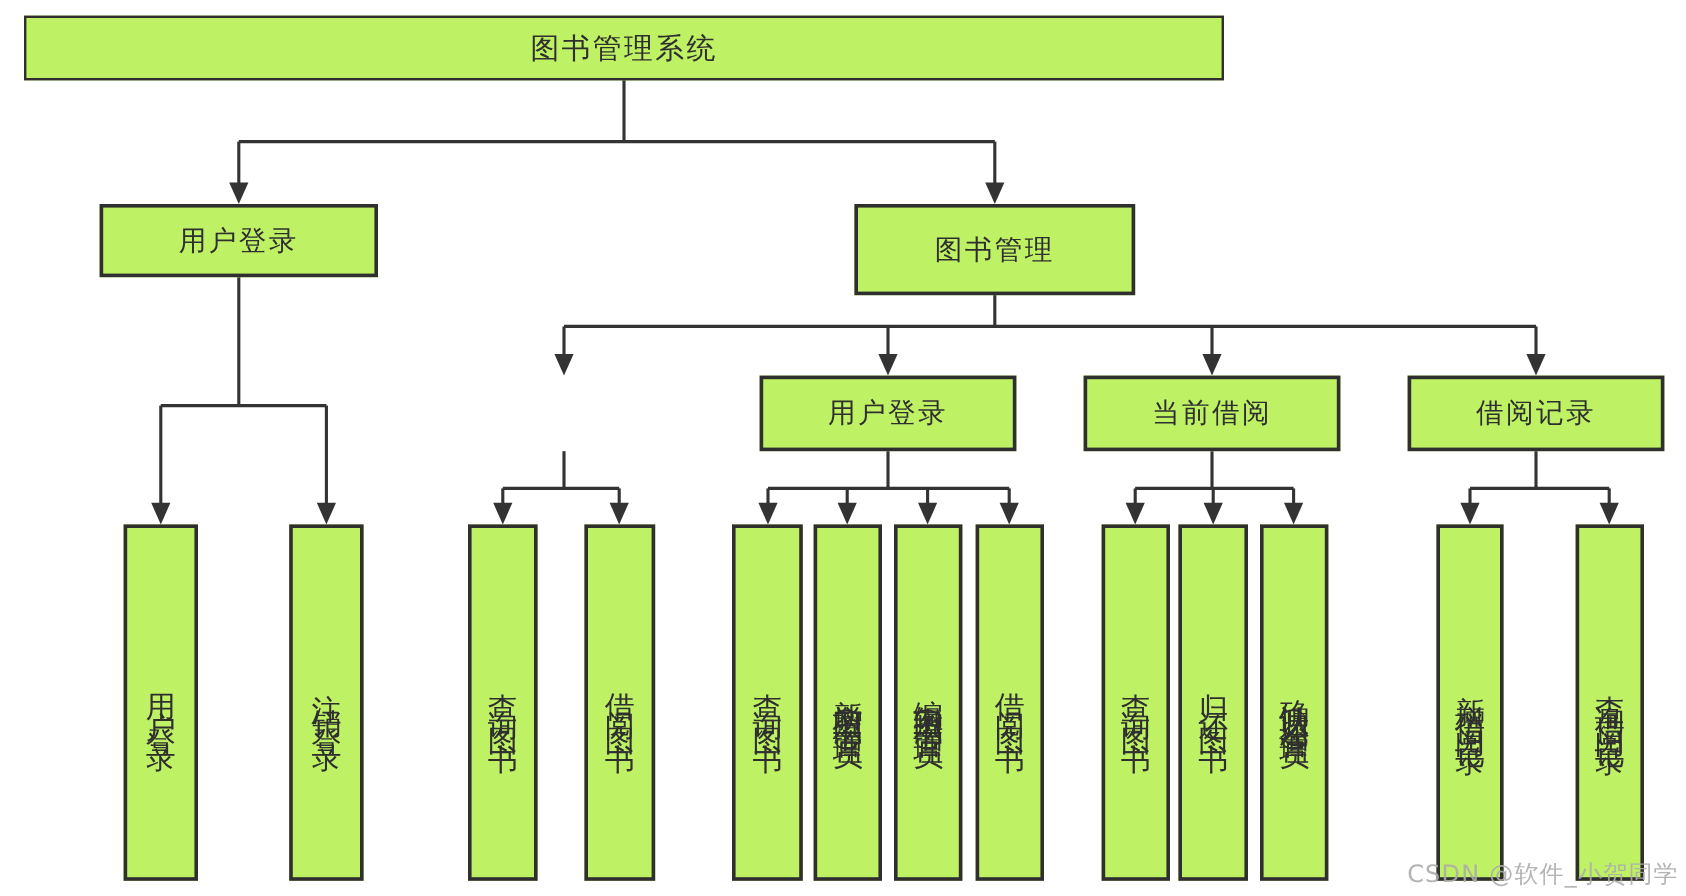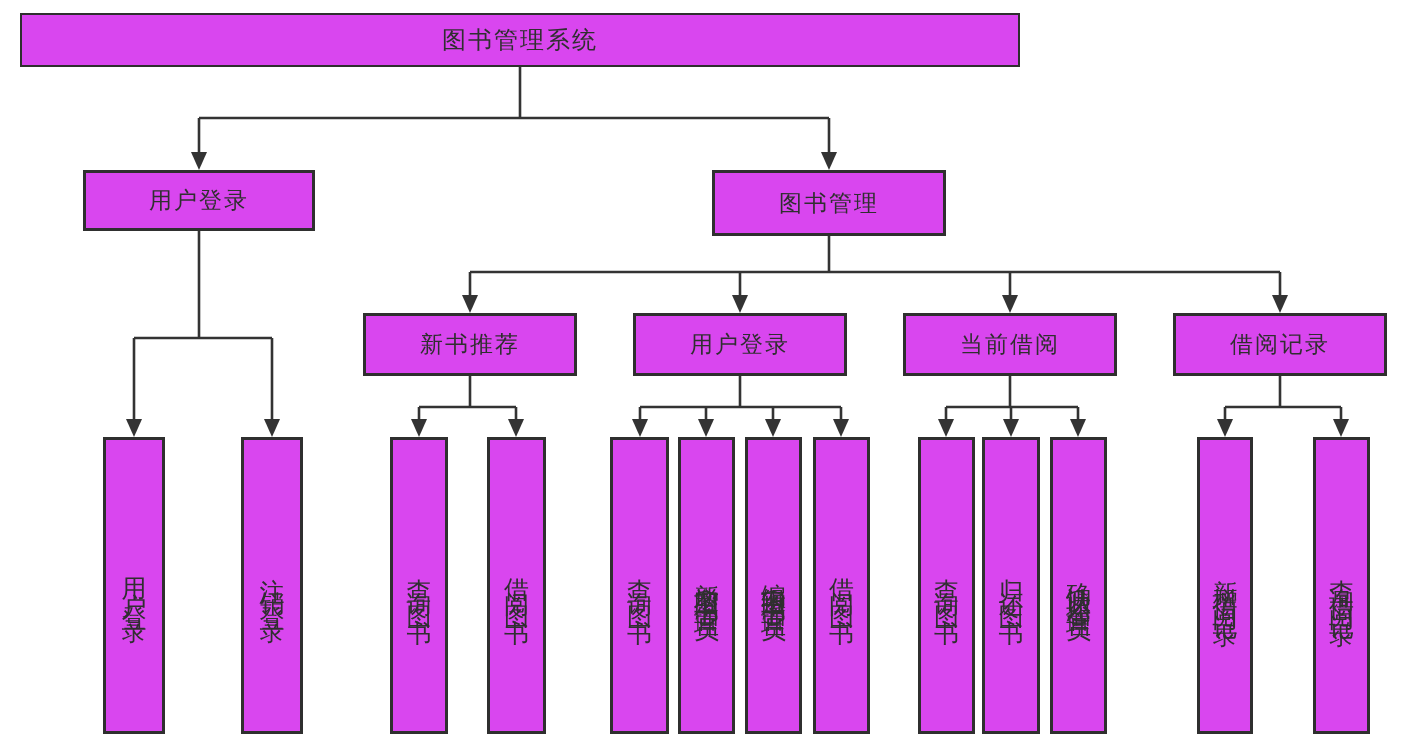--- a/index.html
+++ b/index.html
@@ -18,32 +18,32 @@
   .wires {
     position: absolute;
     left: 0; top: 0;
     width: 1405px;
     height: 747px;
     z-index: 1;
   }
   .node {
     position: absolute;
     box-sizing: border-box;
-    background: #d946ef;
+    background: #bef264;
     border: 3px solid #2f2f2f;
     display: flex;
     align-items: center;
     justify-content: center;
     color: #2f2f2f;
     z-index: 2;
   }
   .hnode { font-size: 23px; letter-spacing: 2px; }
   #n-root { left: 20px;  top: 13px;  width: 1000px; height: 54px; border-width: 2.5px; font-size: 24px; }
   #n-user { left: 83px;  top: 170px; width: 232px;  height: 61px; }
-  #n-mgmt { left: 712px; top: 170px; width: 234px;  height: 66px; }
+  #n-mgmt { left: 712px; top: 170px; width: 234px;  height: 76px; }
   #n-newbook   { left: 363px;  top: 313px; width: 214px; height: 63px; }
   #n-borrowmod { left: 633px;  top: 313px; width: 214px; height: 63px; }
   #n-current   { left: 903px;  top: 313px; width: 214px; height: 63px; font-family: Liberation Serif, serif; }
   #n-record    { left: 1173px; top: 313px; width: 214px; height: 63px; }
 
   .vnode {
     top: 437px;
     height: 297px;
     font-size: 25px;
   }
@@ -170,23 +170,20 @@
     <span>图书管理系统</span>
   </div>
 
   <div class="node hnode" id="n-user">
     <span>用户登录</span>
   </div>
   <div class="node hnode" id="n-mgmt">
     <span>图书管理</span>
   </div>
 
-  <div class="node hnode" id="n-newbook">
-    <span>新书推荐</span>
-  </div>
   <div class="node hnode" id="n-borrowmod">
     <span>用户登录</span>
   </div>
   <div class="node hnode" id="n-current">
     <span>当前借阅</span>
   </div>
   <div class="node hnode" id="n-record">
     <span>借阅记录</span>
   </div>
 
@@ -227,14 +224,15 @@
     <span class="vtext">确认归还（管理员）</span>
   </div>
 
   <div class="node vnode vmed" id="l-br-add">
     <span class="vtext">新增借阅记录</span>
   </div>
   <div class="node vnode vmed" id="l-br-query">
     <span class="vtext">查询借阅记录</span>
   </div>
 
+  <div class="watermark">CSDN @软件_小贺同学</div>
 
 </div>
 
 </body></html>

